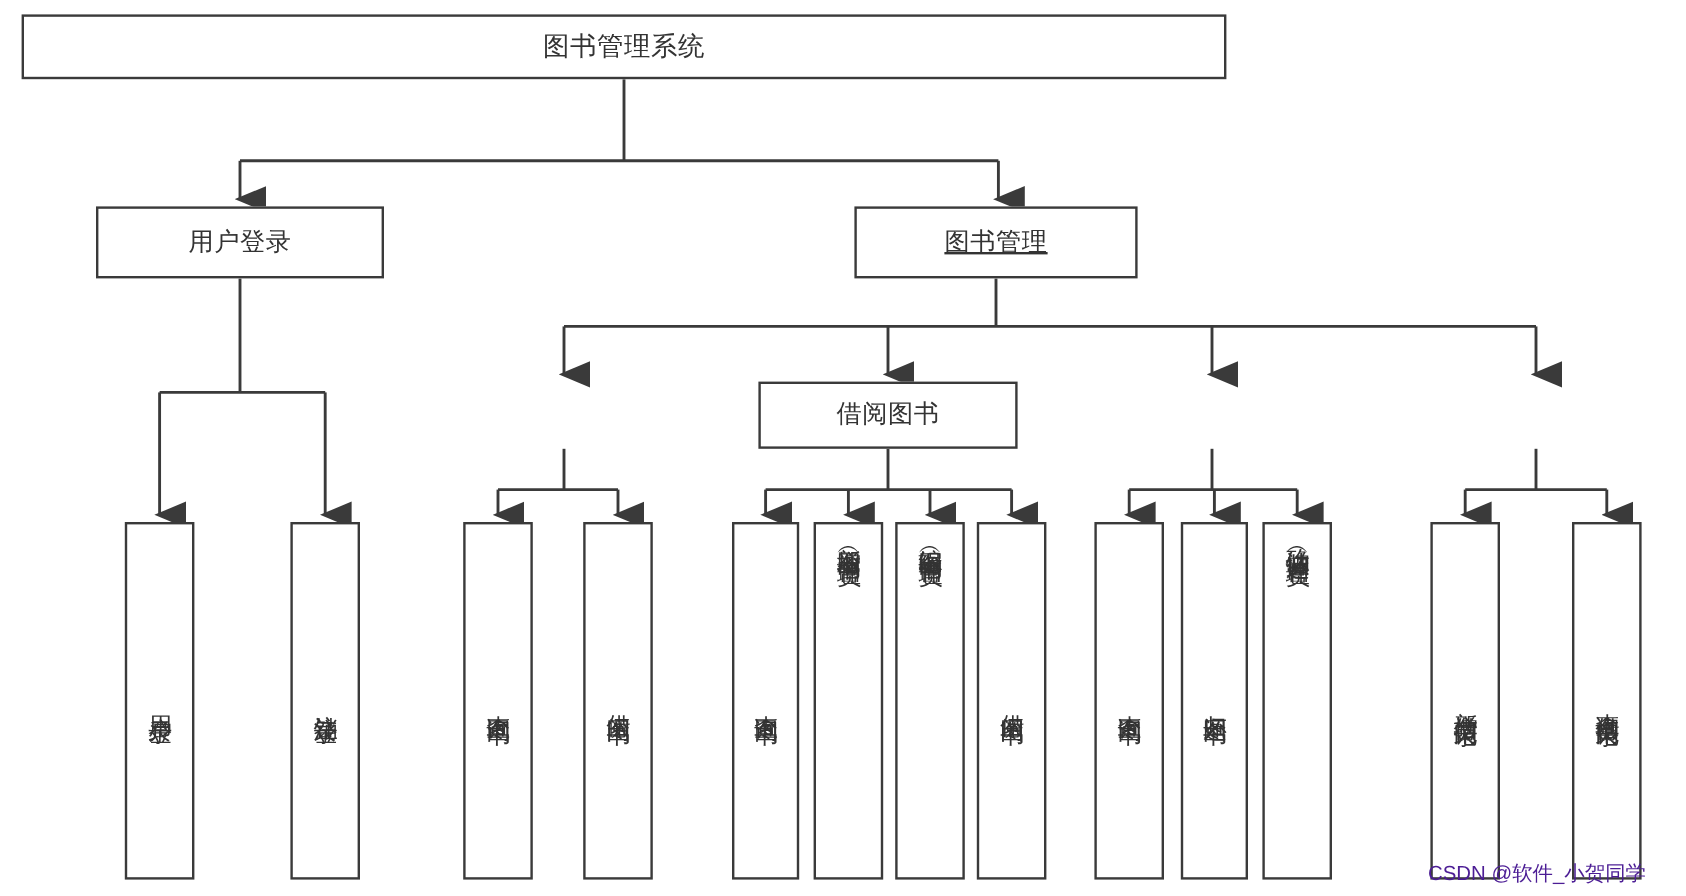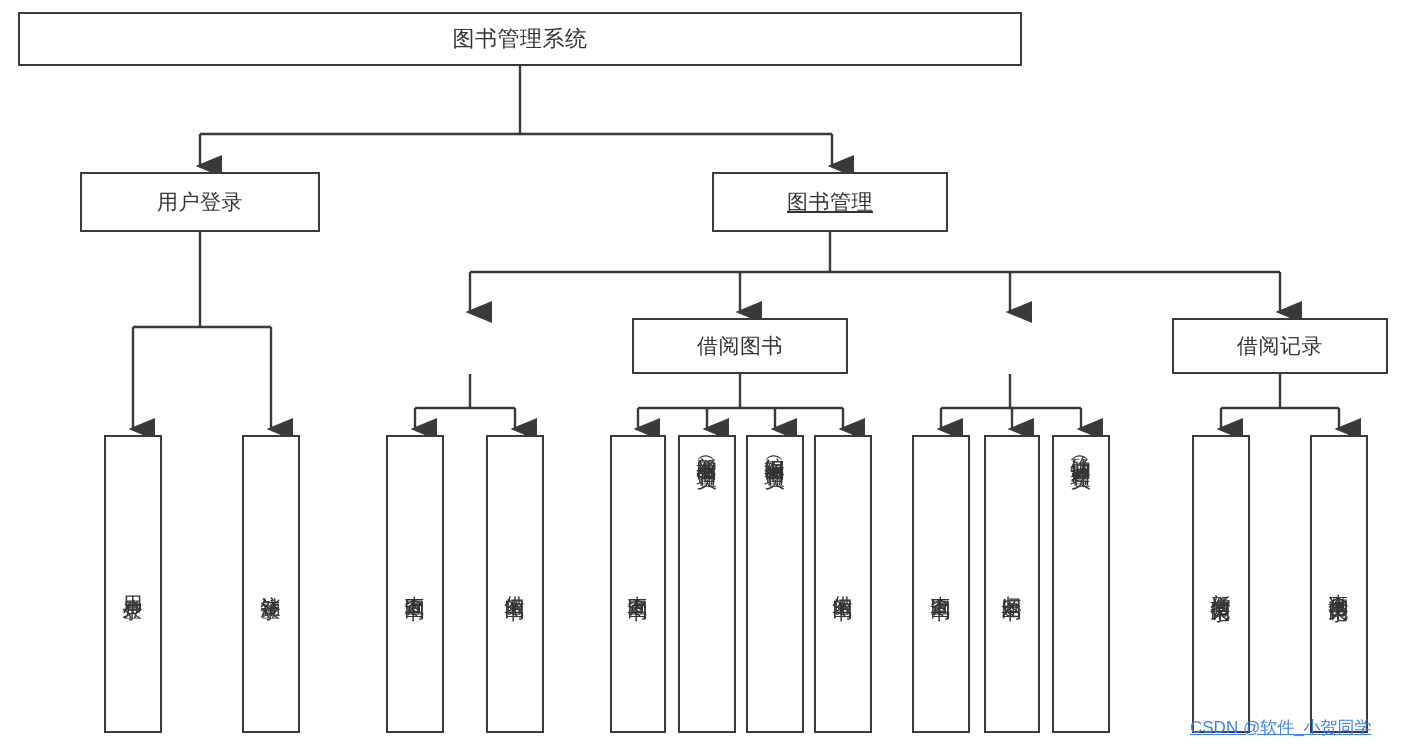--- a/index.html
+++ b/index.html
@@ -63,26 +63,25 @@
     line-height: 1.1;
     letter-spacing: 2px;
     white-space: nowrap;
   }
   .v-node.centered {
     align-items: center;
     padding-top: 0;
   }
   .watermark {
     position: absolute;
-    color: #3b82f6;
+    color: #4c1d95;
     font-size: 17px;
     white-space: nowrap;
     z-index: 5;
     font-family: "Liberation Sans", "DejaVu Sans", sans-serif;
-    text-decoration: underline;
   }
 </style>
 </head>
 <body>
 
 <div id="canvas">
 
   <svg id="edges" viewBox="0 0 1405 747" width="1405" height="747">
     <defs>
       <marker id="arrow" viewBox="0 0 12 12" refX="6" refY="10" markerWidth="11" markerHeight="11" orient="auto-start-reverse">
@@ -142,23 +141,20 @@
   <div class="node h-node" style="left:80px; top:172px; width:240px; height:60px;">
     <span class="node-label">用户登录</span>
   </div>
   <div class="node h-node" style="left:712px; top:172px; width:236px; height:60px;text-decoration:underline;">
     <span class="node-label">图书管理</span>
   </div>
 
   <div class="node h-node" style="left:632px; top:318px; width:216px; height:56px;">
     <span class="node-label">借阅图书</span>
   </div>
-  <div class="node h-node" style="left:1172px; top:318px; width:216px; height:56px;">
-    <span class="node-label">借阅记录</span>
-  </div>
 
   <div class="node v-node centered" style="left:104px; top:435px; width:58px; height:298px;">
     <span class="node-label">用户登录</span>
   </div>
   <div class="node v-node centered" style="left:242px; top:435px; width:58px; height:298px;">
     <span class="node-label">注销登录</span>
   </div>
 
   <div class="node v-node centered" style="left:386px; top:435px; width:58px; height:298px;">
     <span class="node-label">查询图书</span>

